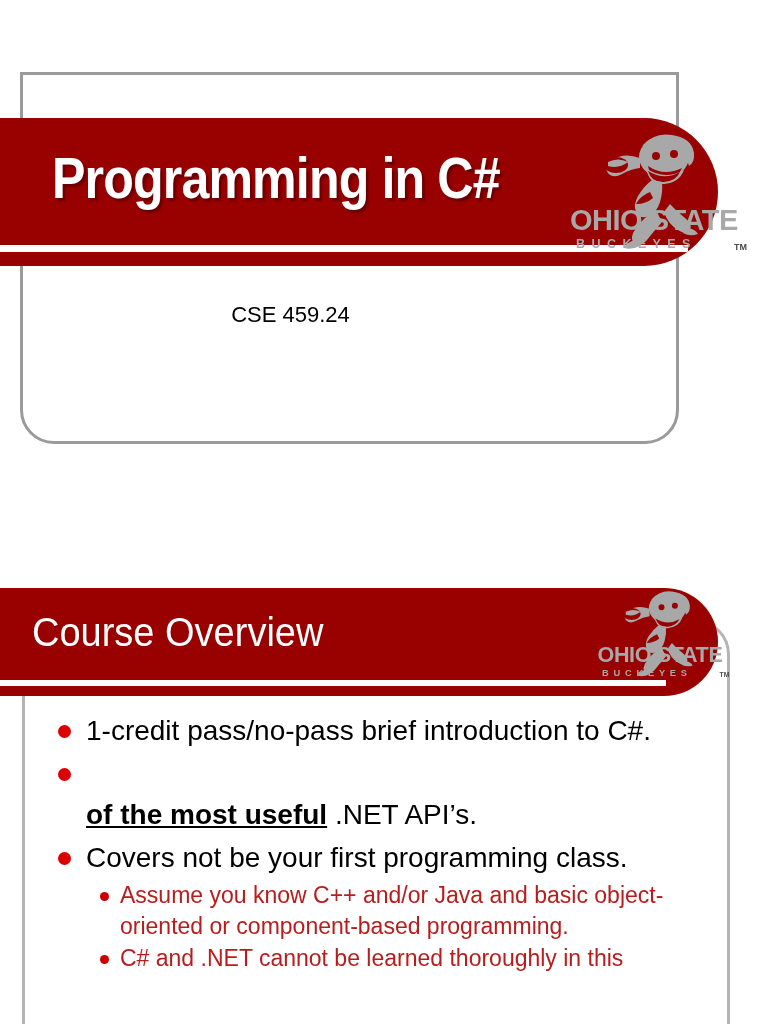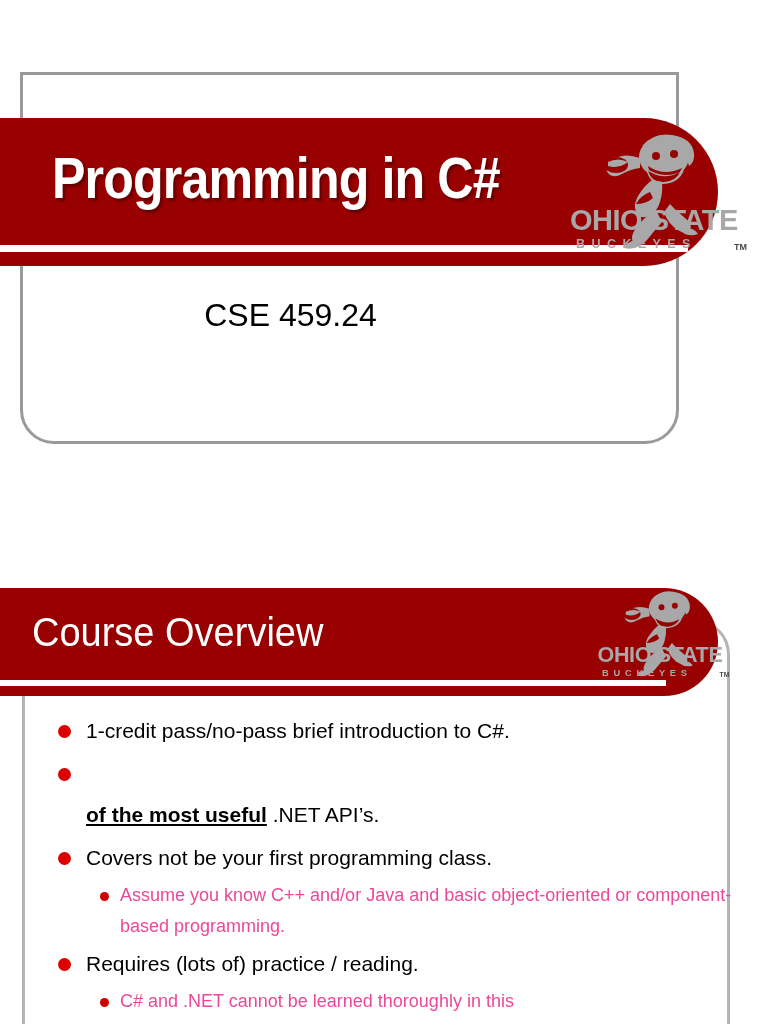--- a/index.html
+++ b/index.html
@@ -45,21 +45,21 @@
     text-shadow:3px 3px 2px rgba(70,0,0,.55);
     white-space:nowrap;
     z-index:5;
   }
 
   .s1-subtitle {
     position:absolute; left:20px; top:290px;
     width:541px;
     text-align:center;
     color:#000;
-    font-size:32px;
+    font-size:22px;
     line-height:50px;
   }
 
   
   .slide2 { position:absolute; left:0; top:560px; width:768px; height:464px; }
 
   .s2-frame {
     position:absolute; left:22px; top:60px;
     width:708px; height:410px;
     border:3px solid #b4b4b4;
@@ -87,39 +87,39 @@
     transform-origin:left center;
     white-space:nowrap;
     z-index:5;
   }
 
   
   .bullets { position:absolute; left:48px; top:150px; width:690px; }
   .b1 {
     position:relative;
     padding-left:38px;
-    font-size:21px;
+    font-size:28px;
     line-height:41px;
     color:#000;
     margin-bottom:2px;
   }
   .b1::before {
     content:"";
     position:absolute; left:10px; top:15px;
     width:13px; height:13px; border-radius:50%;
     background:#dd0000;
   }
   .b1 .bold { font-weight:bold;text-decoration:underline; }
 
   .b2 {
     position:relative;
     padding-left:72px;
-    font-size:18px;
+    font-size:23px;
     line-height:31px;
-    color:#ec4899;
+    color:#b91c1c;
     margin-bottom:1px;
   }
   .b2::before {
     content:"";
     position:absolute; left:52px; top:12px;
     width:9px; height:9px; border-radius:50%;
     background:#cc0000;
   }
 
   
@@ -228,23 +228,20 @@
       </div>
 
       <div class="b1">
         <span>Covers not be your first programming class.</span>
       </div>
 
       <div class="b2">
         <span>Assume you know C++ and/or Java and basic object-oriented or component-based programming.</span>
       </div>
 
-      <div class="b1">
-        <span>Requires (lots of) practice / reading.</span>
-      </div>
 
       <div class="b2">
         <span>C# and .NET cannot be learned thoroughly in this</span>
       </div>
 
     </div>
   </div>
 
 </div>
 

